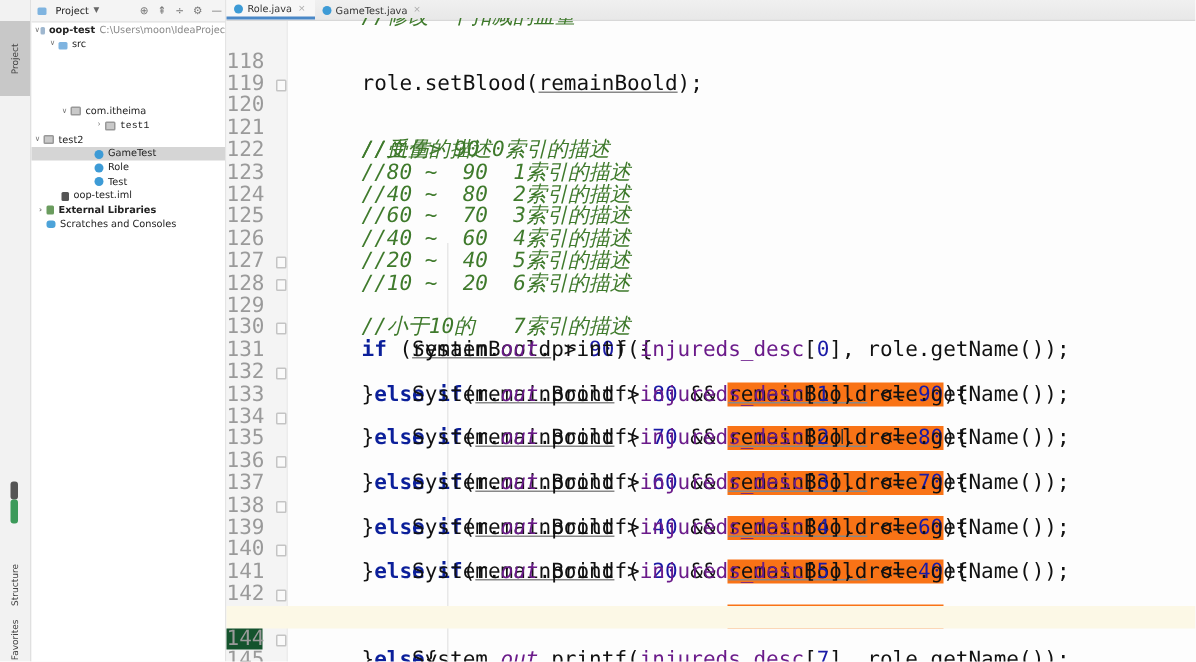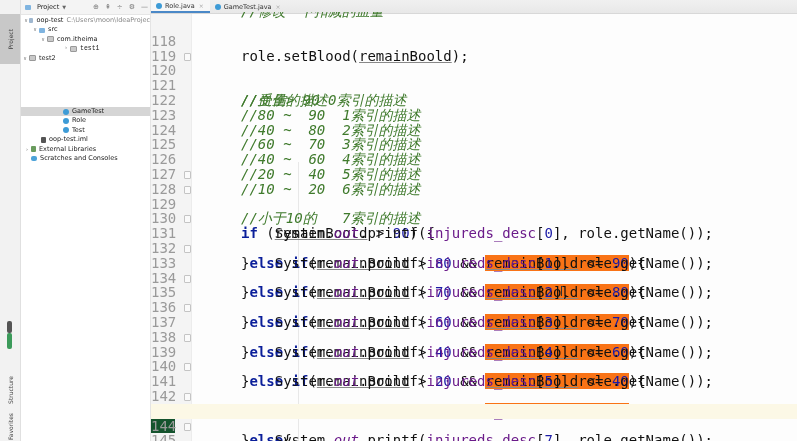--- a/index.html
+++ b/index.html
@@ -43,21 +43,21 @@
   .arrow { width: 8px; display: inline-block; text-align: center; color: #777; font-size: 5px; }
   .ico { display: inline-block; width: 6px; height: 5px; margin-right: 3px; border-radius: 1px; }
   .ico.folder { background: #9fb7cf; }
   .ico.srcfolder { background: #7fb4e0; }
   .ico.pkg { background: #c9c9c9; border: 1px solid #999; width: 5px; height: 4px; }
   .ico.cls { background: #3d9bd6; border-radius: 50%; width: 6px; height: 6px; }
   .ico.iml { background: #555; width: 5px; height: 6px; }
   .ico.lib { background: #6a9c5e; width: 5px; height: 6px; }
   .ico.scratch { background: #4da3d9; border-radius: 2px; }
   .path { color: #888; margin-left: 3px; }
-  .bold { font-weight: normal; }
+  .bold { font-weight: bold; }
 
   .tabbar {
     position: absolute; left: 151px; top: 0; right: 0; height: 13px;
     background: linear-gradient(#f0f0f0, #e8e8e8);
     border-bottom: 1px solid #d8d8d8;
     display: flex; align-items: stretch; font-size: 6.5px;
   }
   .tab {
     display: flex; align-items: center; padding: 0 6px 0 5px; color: #333;
   }
@@ -133,52 +133,52 @@
       <span class="arrow">∨</span>
       <span class="ico folder"></span>
       <span class="bold">oop-test</span>
       <span class="path">C:\Users\moon\IdeaProjec</span>
     </div>
     <div class="tree-row" style="padding-left:10px;">
       <span class="arrow">∨</span>
       <span class="ico srcfolder"></span>
       <span>src</span>
     </div>
-    <div class="tree-row" style="padding-left:18px;">
+    <div class="tree-row" style="padding-left:18px;margin-top:35px;">
       <span class="arrow">∨</span>
       <span class="ico pkg"></span>
       <span>com.itheima</span>
     </div>
     <div class="tree-row" style="padding-left:41px;font-family:Liberation Mono, monospace;">
       <span class="arrow">›</span>
       <span class="ico pkg"></span>
       <span>test1</span>
     </div>
     <div class="tree-row" style="">
       <span class="arrow">∨</span>
       <span class="ico pkg"></span>
       <span>test2</span>
     </div>
-    <div class="tree-row selected" style="padding-left:42px;margin-top:44px;">
+    <div class="tree-row selected" style="padding-left:42px;">
       <span class="ico cls"></span>
       <span>GameTest</span>
     </div>
     <div class="tree-row" style="padding-left:42px;">
       <span class="ico cls"></span>
       <span>Role</span>
     </div>
     <div class="tree-row" style="padding-left:42px;">
       <span class="ico cls"></span>
       <span>Test</span>
     </div>
     <div class="tree-row" style="padding-left:20px;">
       <span class="ico iml"></span>
       <span>oop-test.iml</span>
     </div>
-    <div class="tree-row" style="padding-left:2px;">
+    <div class="tree-row" style="padding-left:2px;font-weight:bold;">
       <span class="arrow">›</span>
       <span class="ico lib"></span>
       <span>External Libraries</span>
     </div>
     <div class="tree-row" style="padding-left:10px;">
       <span class="ico scratch"></span>
       <span>Scratches and Consoles</span>
     </div>
   </div>
 </div>

